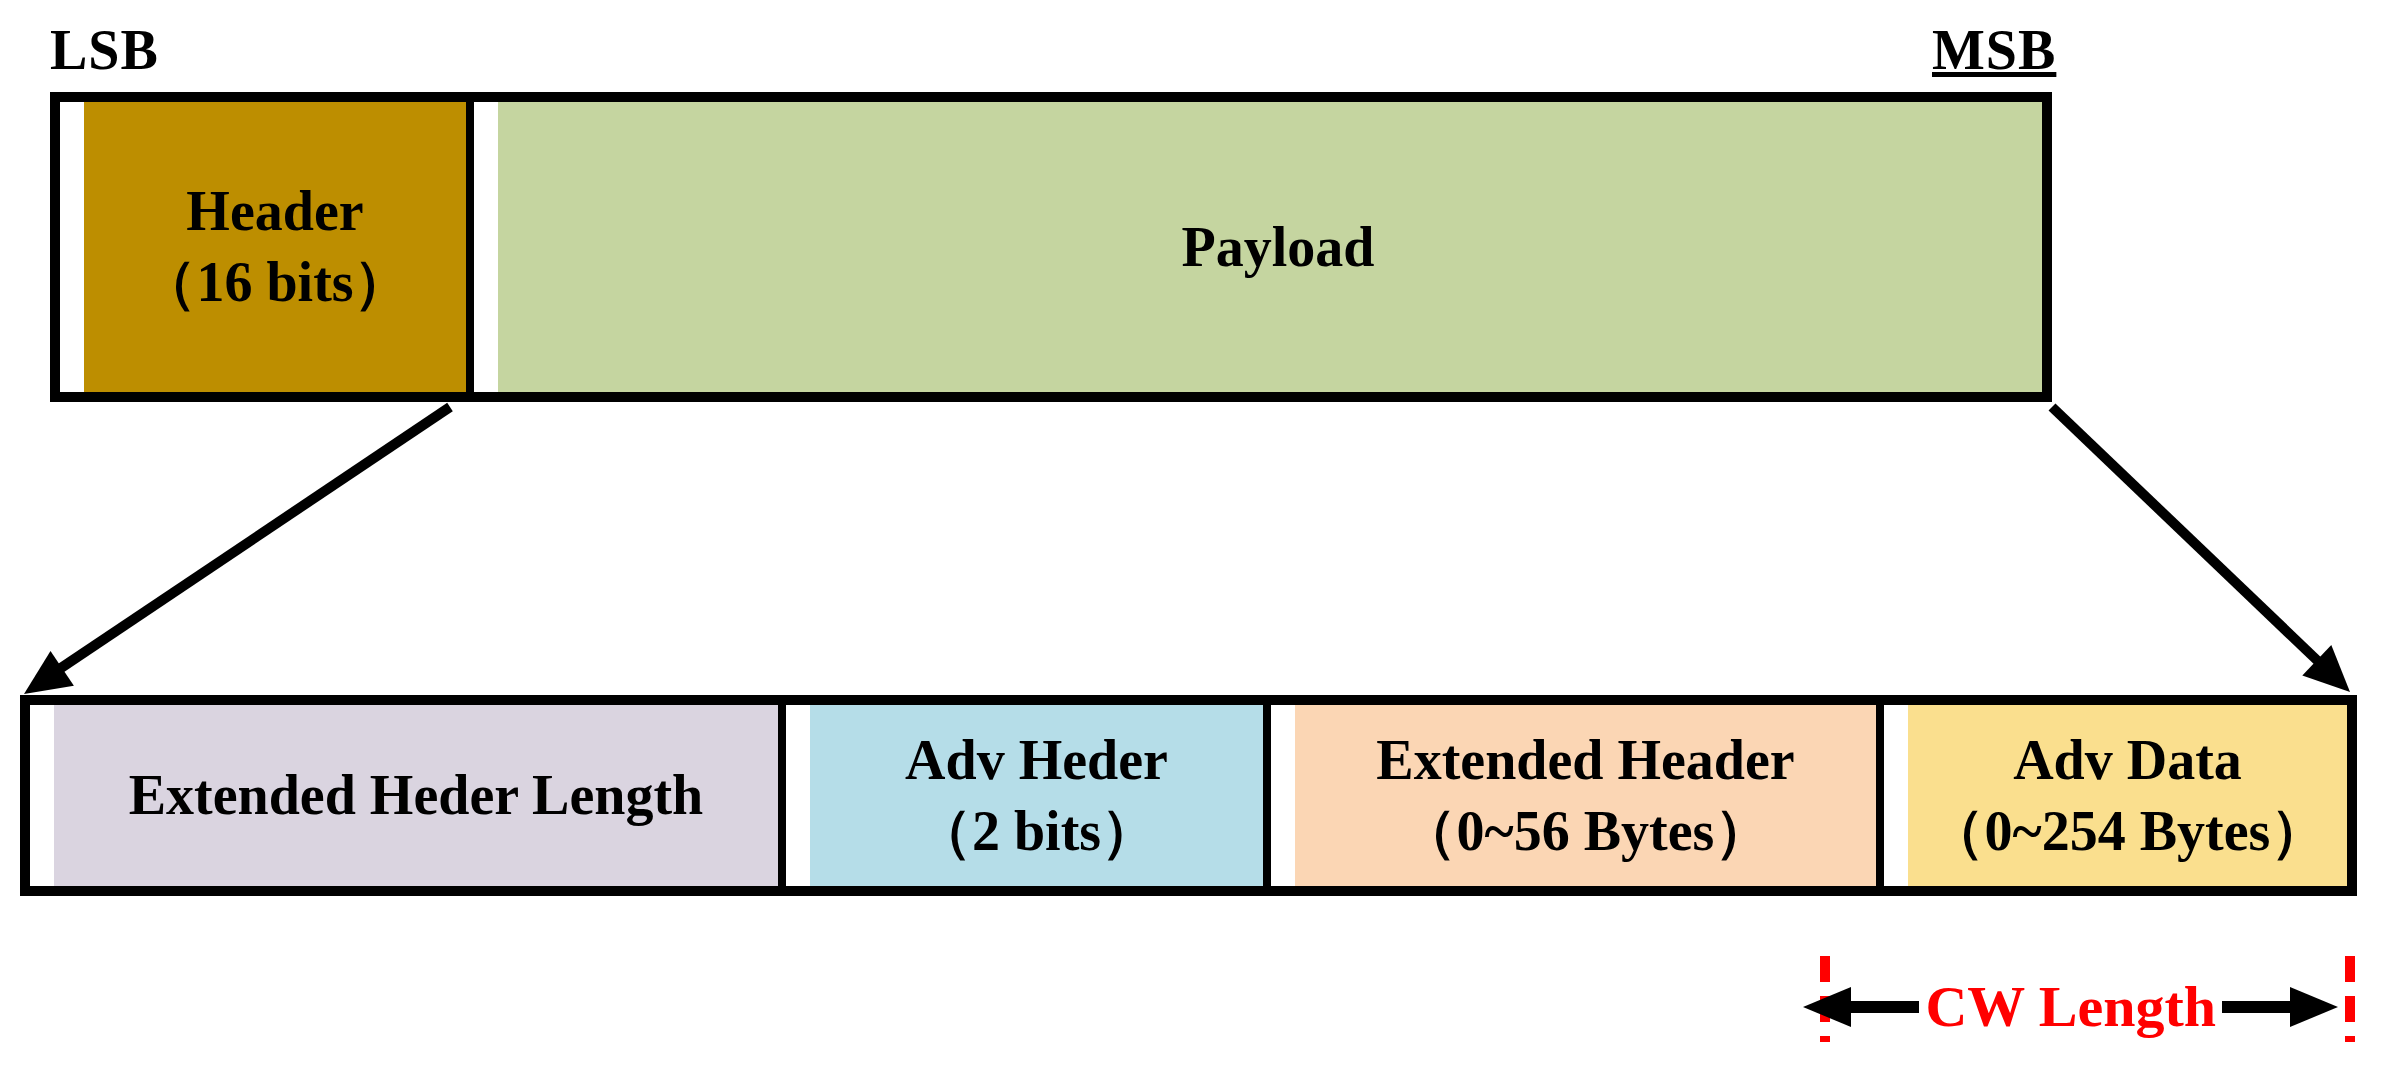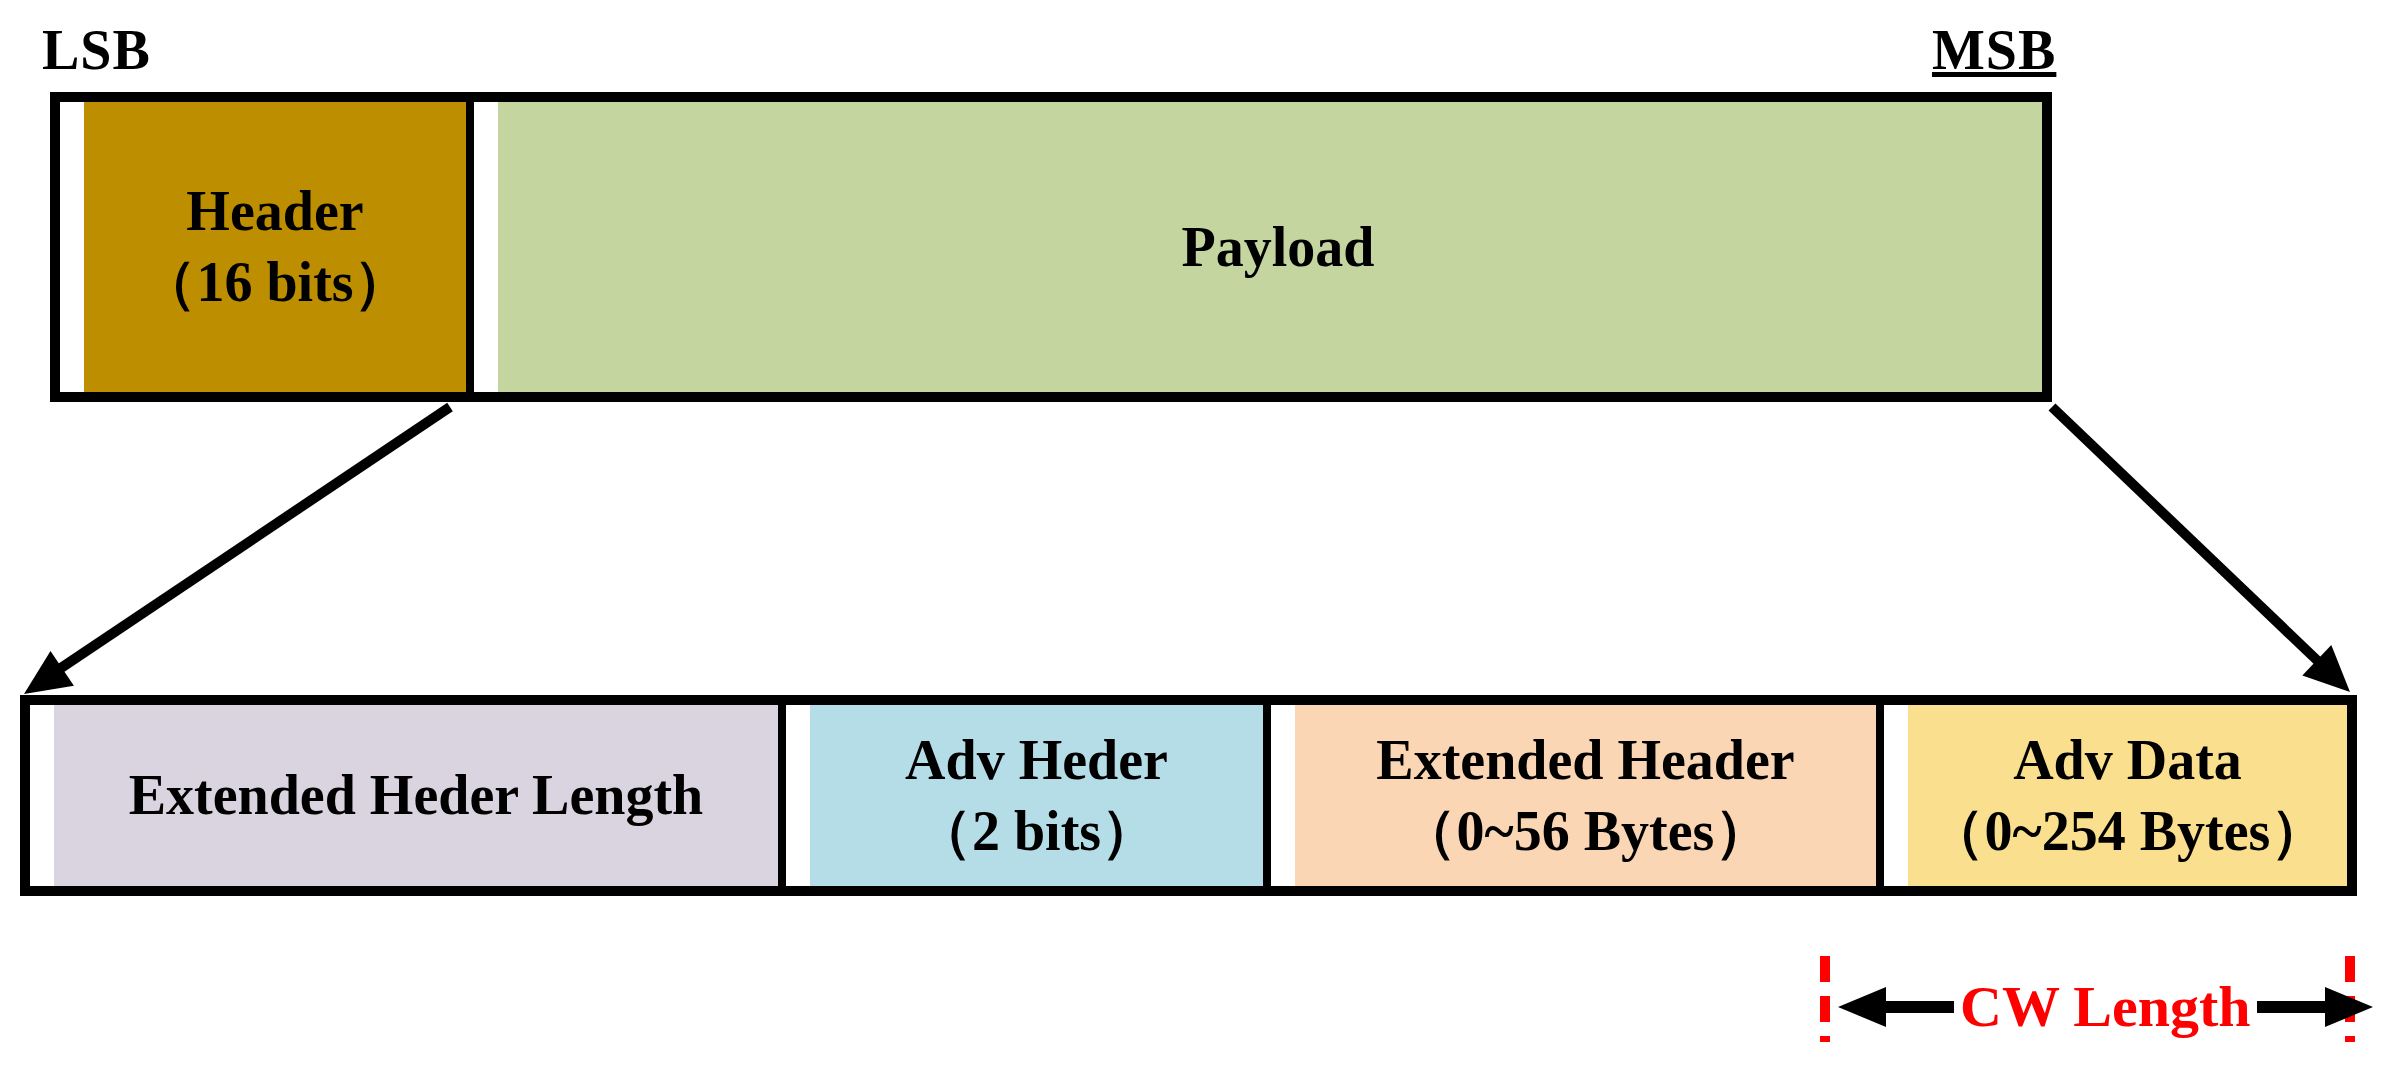--- a/index.html
+++ b/index.html
@@ -7,21 +7,21 @@
     position:relative;
     width:2395px;height:1075px;
     font-family:"Liberation Serif","DejaVu Serif",serif;
     font-weight:bold;color:#000;
     overflow:hidden;
   }
   .corner-label{
     position:absolute;top:22px;
     font-size:56px;line-height:1.0;letter-spacing:1px;
   }
-  #lsb{left:42px;}
+  #lsb{left:50px;}
   #msb{left:1932px;text-decoration:underline;}
   .bar{
     position:absolute;display:flex;
     border:10px solid var(--outline,#000);
     box-sizing:border-box;
   }
   #top-bar{left:50px;top:92px;width:2002px;height:310px;}
   #bottom-bar{left:20px;top:695px;width:2337px;height:201px;}
   .cell{
     display:flex;flex-direction:column;align-items:center;justify-content:center;
@@ -42,21 +42,21 @@
   #arrow-layer{position:absolute;left:0;top:0;width:2395px;height:1075px;}
   .red-dash{
     position:absolute;top:956px;width:10px;height:86px;
     background:repeating-linear-gradient(to bottom,
       var(--cw_red,#FF0000) 0 26px, rgba(0,0,0,0) 26px 40px);
   }
   #cw-dash-left{left:1820px;}
   #cw-dash-right{left:2345px;}
   #cw-row{
     position:absolute;left:1836px;top:974px;width:504px;height:66px;
-    display:flex;align-items:center;justify-content:space-between;
+    display:flex;align-items:center;justify-content:flex-end;
   }
   #cw-label{
     color:var(--cw_red,#FF0000);font-size:58px;line-height:1;white-space:nowrap;
     padding:0 6px;
   }
   .cw-arrow{flex:0 0 auto;display:block;}
 </style>
 </head>
 <body>
 

